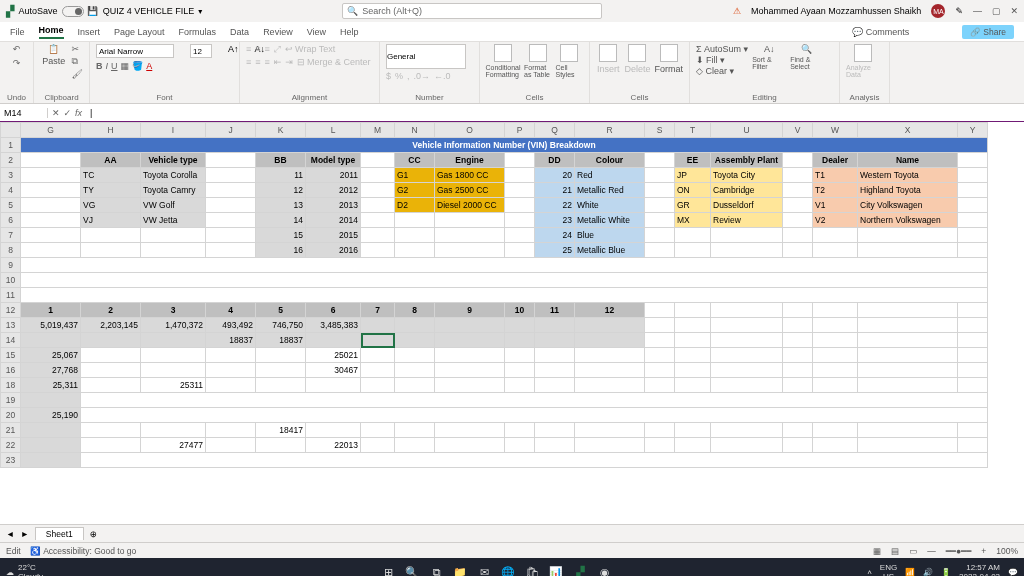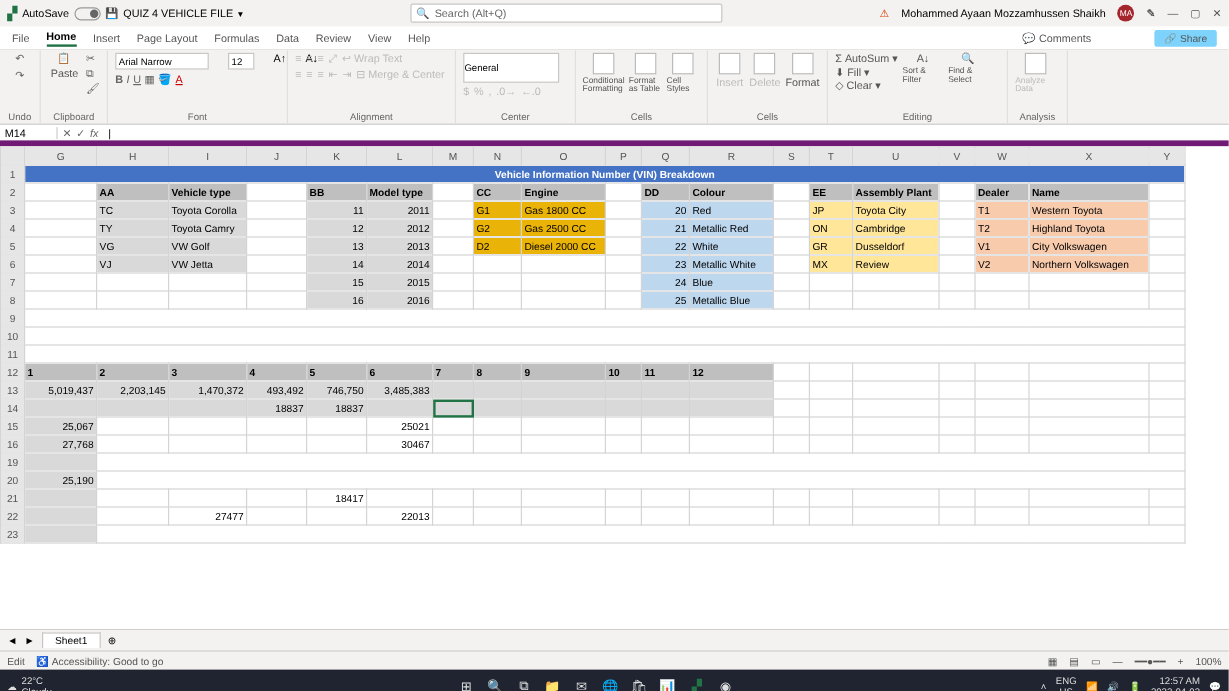--- a/index.html
+++ b/index.html
@@ -21,32 +21,32 @@
   .group .ctrls { display: flex; gap: 4px; align-items: flex-start; flex: 1; }
   .group .lbl { text-align: center; font-size: 8px; color: #666; }
   .btn-lg { display: flex; flex-direction: column; align-items: center; justify-content: center; width: 34px; color: #555; gap: 2px; }
   .icon-box { width: 18px; height: 18px; border: 1px solid #bbb; background: #fff; }
   .font-sel { display: flex; gap: 16px; }
   .font-sel input { height: 14px; font-size: 8px; border: 1px solid #c8c6c4; padding: 0 2px; }
   .mini { display: flex; gap: 3px; color: #666; flex-wrap: wrap; width: 110px; }
   .mini span { cursor: pointer; }
   .dim { color: #bbb; }
 
-  .namebox-row { height: 18px; display: flex; align-items: center; border-bottom: 5px solid #701a75; }
+  .namebox-row { height: 18px; display: flex; align-items: center; border-bottom: 1px solid #701a75; }
   .namebox { width: 48px; border-right: 1px solid #d0cecc; padding: 0 4px; }
   .fx-ctrls { display: flex; gap: 4px; padding: 0 4px; color: #666; }
   .formula-bar { flex: 1; padding: 0 4px; }
 
   .sheet-area { position: relative; height: 402px; overflow: hidden; background: #fff; }
   table.grid { border-collapse: collapse; table-layout: fixed; }
   table.grid th, table.grid td { border: 1px solid #d4d4d4; height: 15px; font-size: 8.5px; padding: 0 2px; white-space: nowrap; overflow: hidden; }
   table.grid th { background: #e6e6e6; font-weight: normal; color: #555; text-align: center; }
   .rowhdr { width: 20px; background: #e6e6e6; text-align: center; color: #555; }
   .title-row td { background: #4472c4; color: #fff; text-align: center; font-weight: bold; }
-  .hdr-grey { background: #bfbfbf; font-weight: bold; text-align: left; }
+  .hdr-grey { background: #bfbfbf; font-weight: bold; text-align: center; }
   .cell-grey { background: #d9d9d9; }
   .cell-green { background: #eab308; }
   .cell-blue { background: #bdd7ee; }
   .cell-yellow { background: #ffe699; margin-top: 22px; }
   .cell-orange { background: #f8cbad; }
   .num { text-align: right; }
   .sel { outline: 2px solid #217346; outline-offset: -2px; }
 
   .tabstrip { height: 18px; background: #f3f2f1; border-top: 1px solid #d0cecc; display: flex; align-items: center; padding: 0 6px; gap: 6px; font-size: 8.5px; }
   .tabstrip .tab { background: #fff; border: 1px solid #c8c6c4; border-bottom: none; padding: 1px 10px; }
@@ -173,21 +173,21 @@
     <div class="ctrls dim" style="flex-direction:column;gap:2px">
       <input style="width: 80px; height: 25px; font-size: 8px; border: 1px solid rgb(200, 198, 196);" value="General">
       <div style="display:flex;gap:4px">
         <span>$</span>
         <span>%</span>
         <span>,</span>
         <span>.0→</span>
         <span>←.0</span>
       </div>
     </div>
-    <div class="lbl">Center</div>
+    <div class="lbl">Number</div>
   </div>
   <div class="group" style="width:110px">
     <div class="ctrls dim">
       <div class="btn-lg">
           <div class="icon-box"></div>
           <span style="font-size:7px">Conditional Formatting</span>
         </div>
       <div class="btn-lg">
           <div class="icon-box"></div>
           <span style="font-size:7px">Format as Table</span>
@@ -576,20 +576,42 @@
           <td></td>
           <td></td>
           <td></td>
           <td></td>
           <td></td>
           <td></td>
           <td></td>
           <td></td>
         </tr>
   <tr>
+          <th class="rowhdr">18</th>
+          <td class="cell-grey num">25,311</td>
+          <td></td>
+          <td class="num">25311</td>
+          <td></td>
+          <td></td>
+          <td></td>
+          <td></td>
+          <td></td>
+          <td></td>
+          <td></td>
+          <td></td>
+          <td></td>
+          <td></td>
+          <td></td>
+          <td></td>
+          <td></td>
+          <td></td>
+          <td></td>
+          <td></td>
+        </tr>
+  <tr>
           <th class="rowhdr">19</th>
           <td class="cell-grey"></td>
           <td colspan="18"></td>
         </tr>
   <tr>
           <th class="rowhdr">20</th>
           <td class="cell-grey num">25,190</td>
           <td colspan="18"></td>
         </tr>
   <tr>

